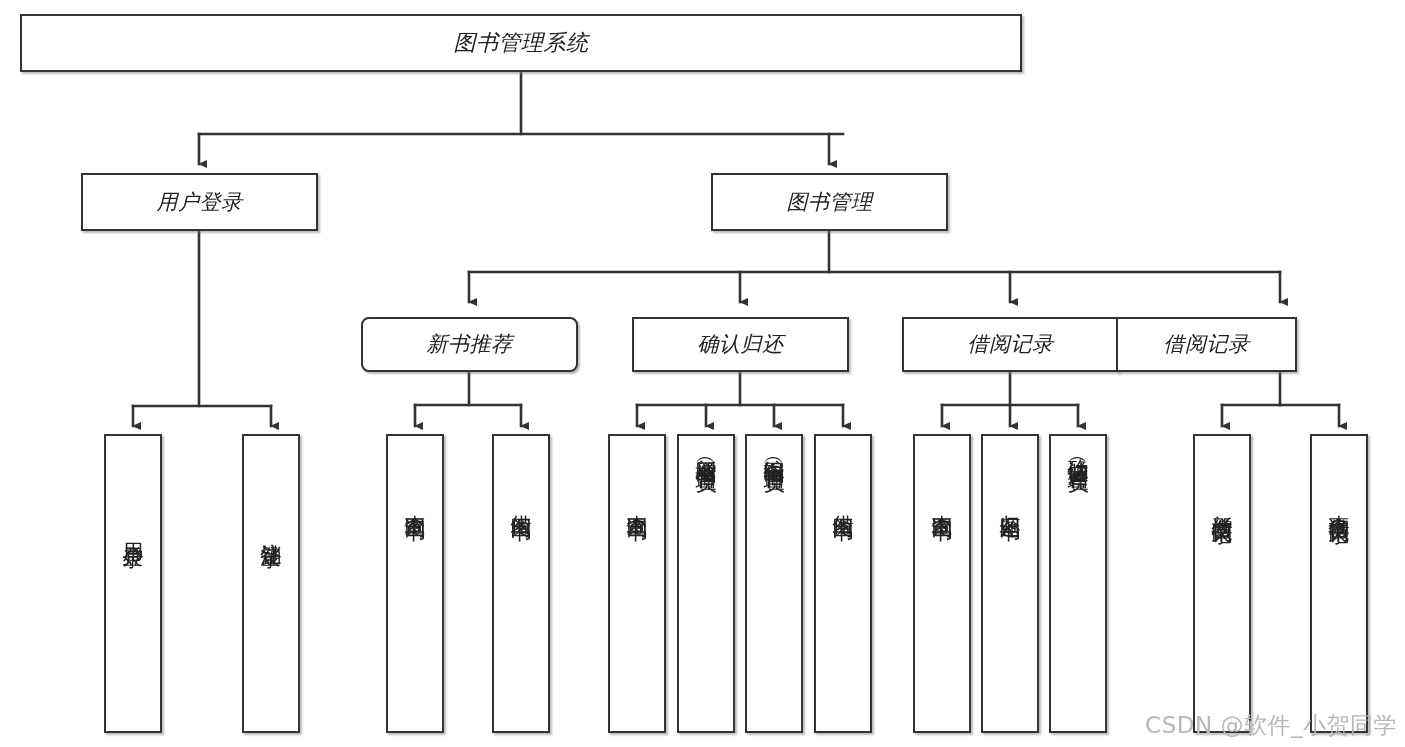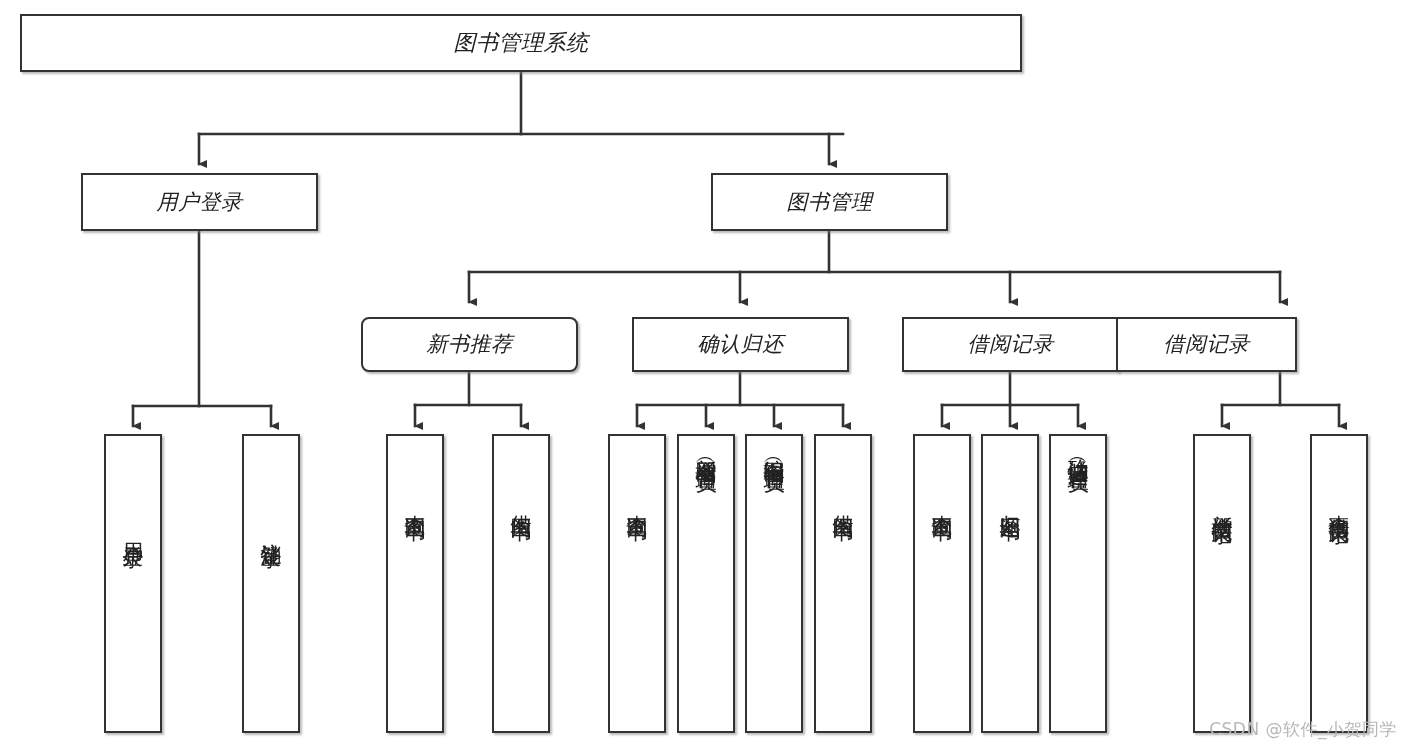--- a/index.html
+++ b/index.html
@@ -73,21 +73,21 @@
   .node.vert.mid2 .node-label {
     padding-top: 86px;
   }
   .node.vert.topaligned .node-label {
     padding-top: 2px;
   }
   #watermark {
     position: absolute;
     right: 8px;
     bottom: 6px;
-    font-size: 17px;
+    font-size: 23px;
     color: #b8b8b8;
     letter-spacing: 0.5px;
     z-index: 5;
     white-space: nowrap;
   }
 </style>
 </head>
 <body>
 
 <div id="diagram-root">

